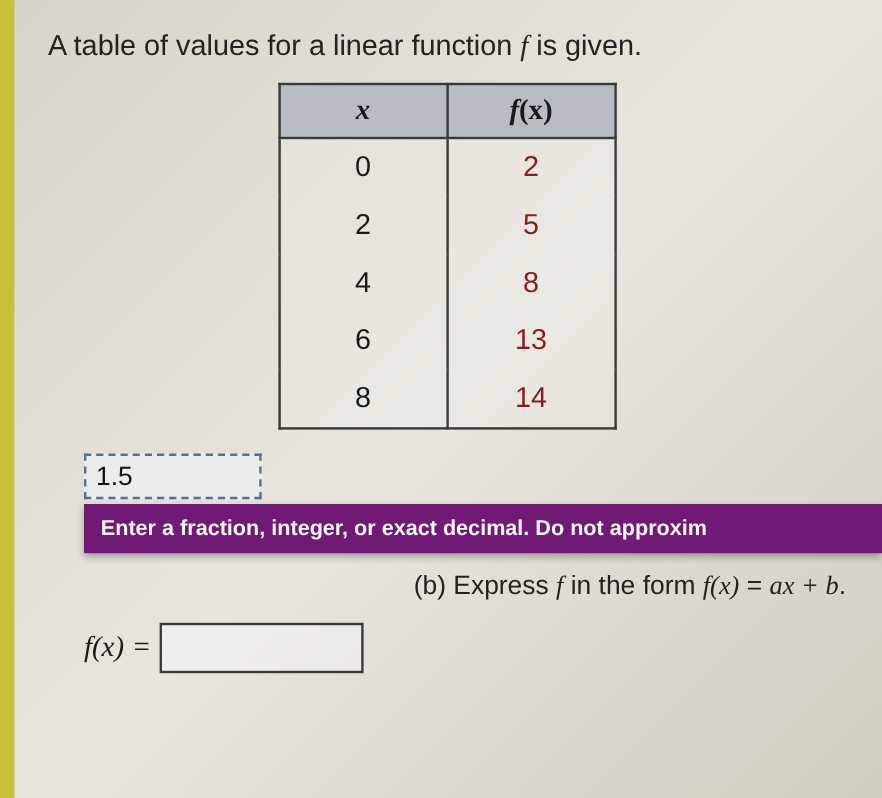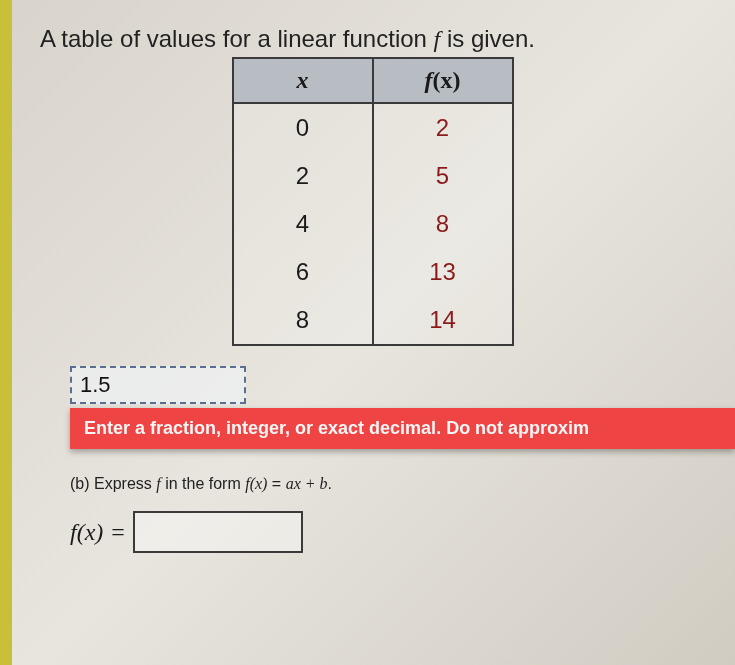--- a/index.html
+++ b/index.html
@@ -23,21 +23,21 @@
       top: 0;
       width: 12px;
       height: 100%;
       background: #c8c038;
     }
     .content {
       margin-left: 10px;
     }
     .prompt {
       font-size: 24px;
-      margin-bottom: 4px;
+      margin-bottom: 16px;
       font-family: Verdana, Geneva, sans-serif;
       font-weight: 400;
       color: #222;
     }
     .prompt .fn {
       font-style: italic;
       font-family: 'Times New Roman', serif;
     }
     .table-wrap {
       display: flex;
@@ -94,43 +94,44 @@
     }
     .answer-row {
       margin-left: 30px;
       margin-bottom: 4px;
     }
     .answer-input {
       border: 2px dashed #5a6f8f;
       background: rgba(240,243,248,0.6);
       font-size: 22px;
       padding: 4px 8px;
-      width: 176px;
+      width: 148px;
       font-family: Verdana, sans-serif;
       color: #111;
     }
     .tooltip {
-      background: #ef4444;
+      background: #701a75;
       color: #f5f5f5;
       font-family: Verdana, sans-serif;
       font-size: 18px;
       font-weight: 600;
       padding: 10px 14px;
       margin-left: 30px;
       margin-right: -30px;
       white-space: nowrap;
       overflow: hidden;
       box-shadow: 0 3px 6px rgba(0,0,0,0.3);
     }
     .part-b {
-      font-size: 16px;
-      font-family: Verdana, Geneva, sans-serif;
-      margin-left: 30px;
-      margin-top: 26px;
+      font-size: 22px;
+      font-family: Verdana, Geneva, sans-serif;
+      margin-left: 30px;
+      margin-top: 14px;
       color: #222;
+      text-align: right;
     }
     .part-b .fn {
       font-style: italic;
       font-family: 'Times New Roman', serif;
     }
     .eq-row {
       margin-left: 30px;
       margin-top: 18px;
       font-size: 24px;
       font-family: 'Times New Roman', serif;

